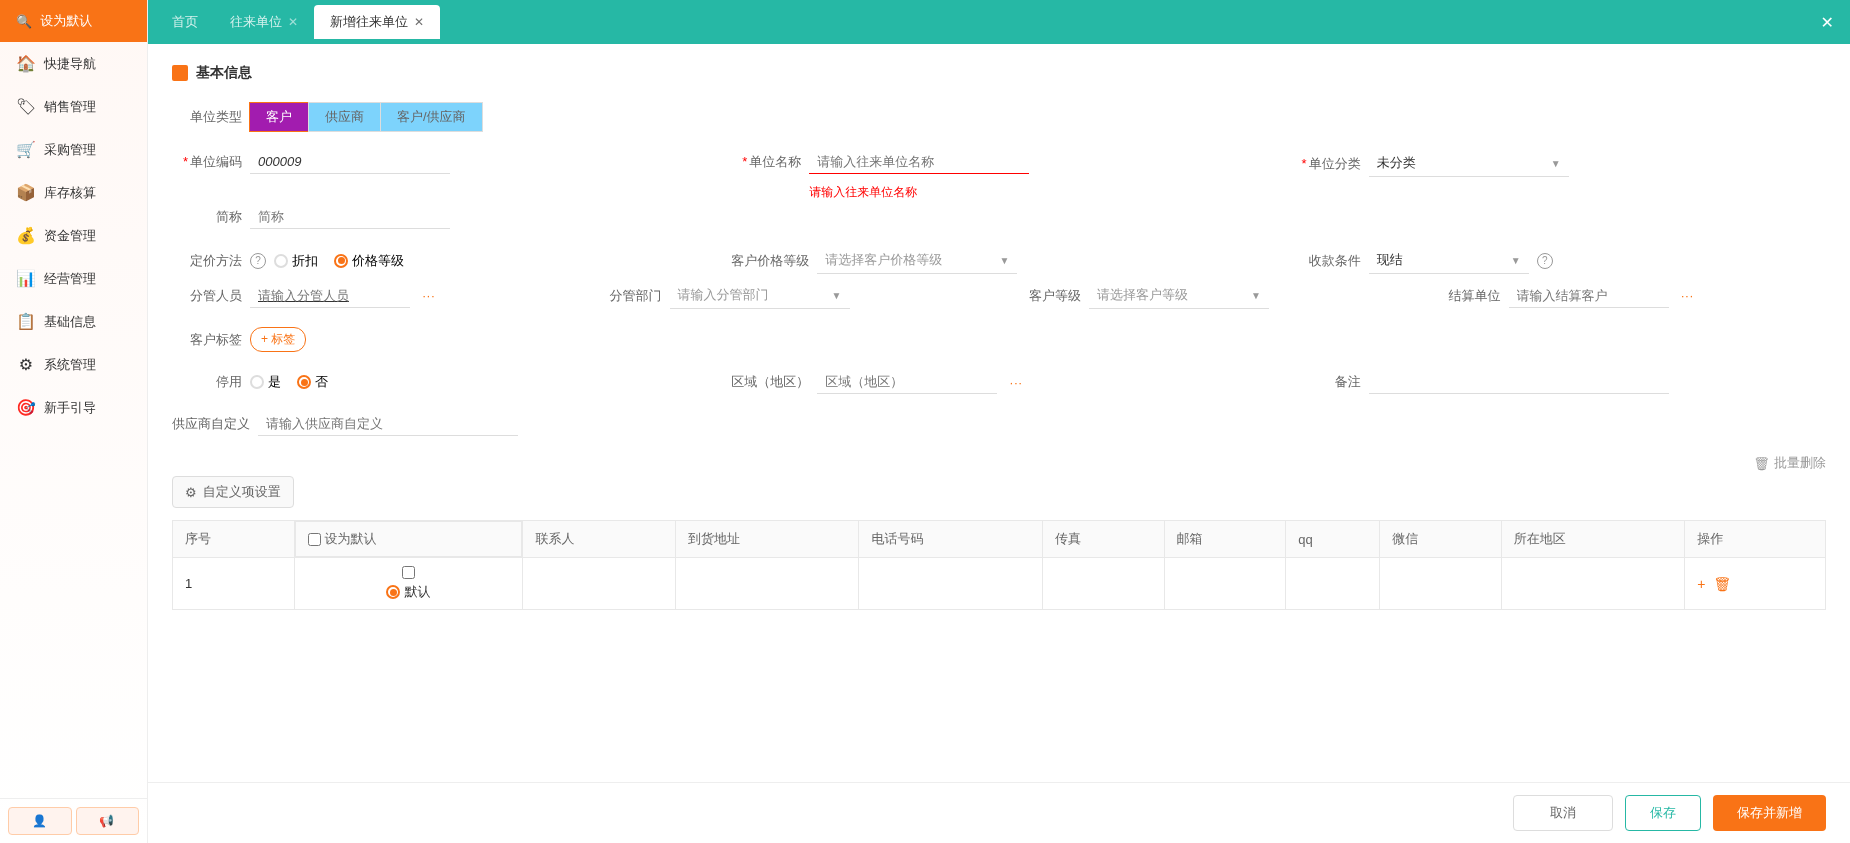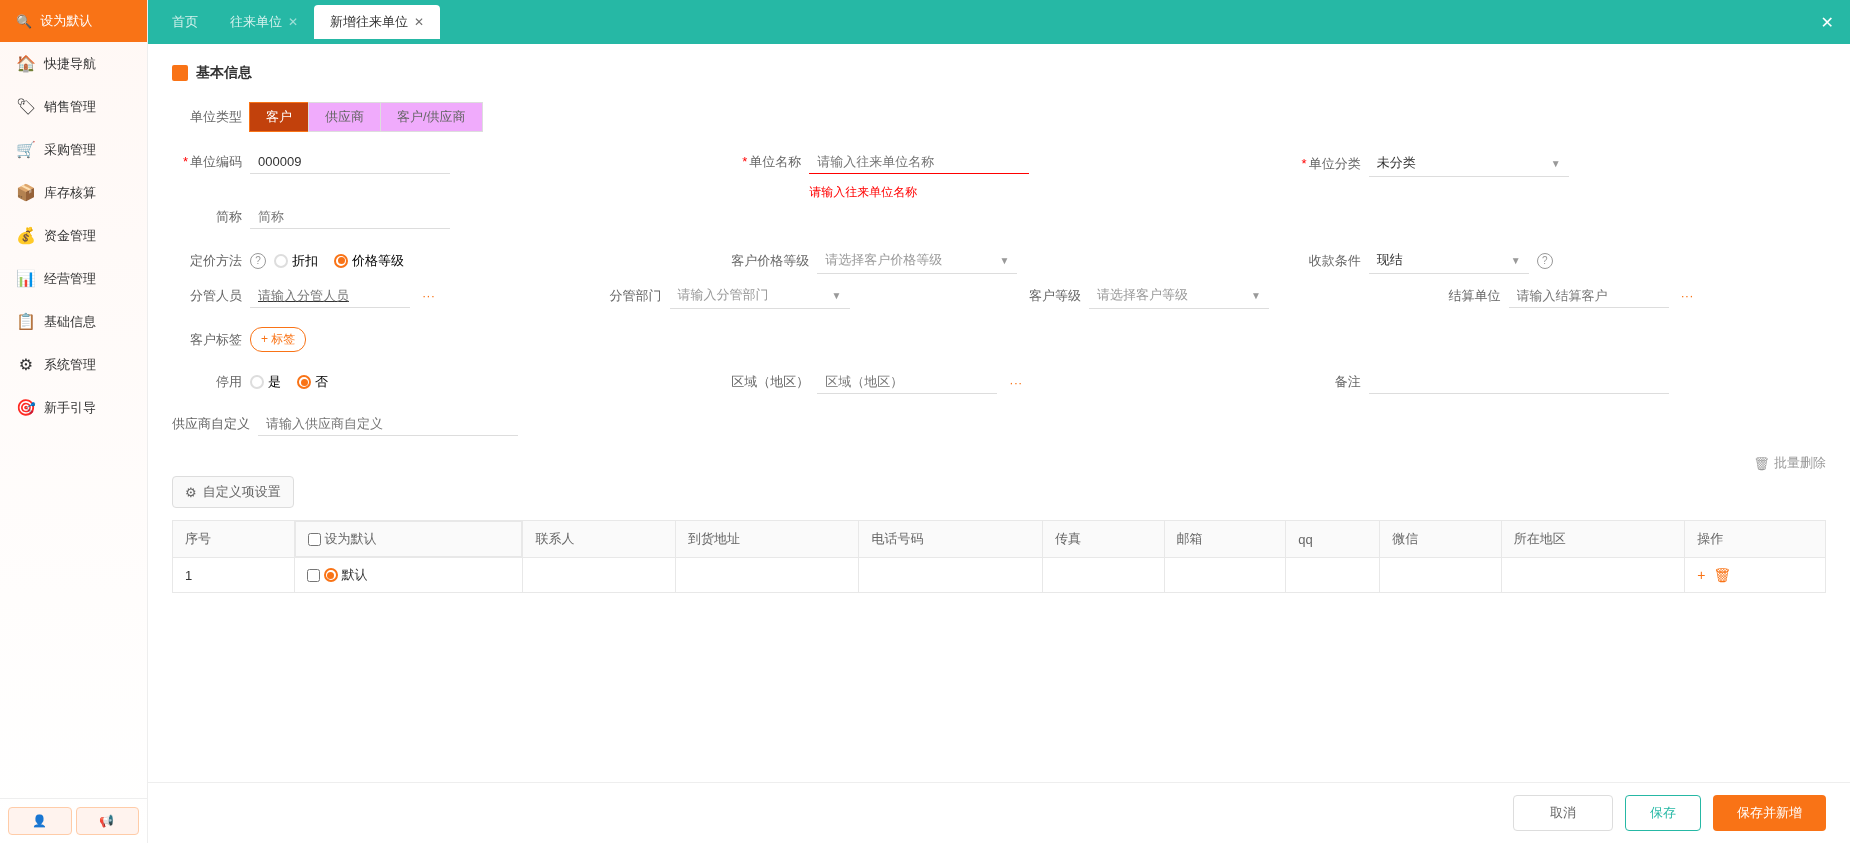--- a/index.html
+++ b/index.html
@@ -140,26 +140,26 @@
       background: transparent;
     }
     .form-input.error { border-bottom-color: red; }
     .error-text { color: red; font-size: 12px; margin-left: 78px; margin-top: 2px; }
 
     .unit-type-row { display: flex; align-items: center; margin-bottom: 18px; }
     .unit-type-label { color: #666; min-width: 70px; text-align: right; margin-right: 8px; }
     .btn-type {
       padding: 5px 16px;
       border: 1px solid #ddd;
-      background: #f0abfc;
+      background: #7dd3fc;
       cursor: pointer;
       color: #666;
       font-size: 13px;
     }
-    .btn-type.active { background: #c2410c; color: white; border-color: #f97316; }
+    .btn-type.active { background: #a21caf; color: white; border-color: #f97316; }
     .btn-type:not(:first-child) { margin-left: -1px; }
 
     
     .form-select {
       display: flex;
       align-items: center;
       border-bottom: 1px solid #ddd;
       padding: 4px 8px;
       width: 200px;
       cursor: pointer;
@@ -368,21 +368,21 @@
     <div class="unit-type-row">
       <span class="unit-type-label">单位类型</span>
       <button class="btn-type active">客户</button>
       <button class="btn-type">供应商</button>
       <button class="btn-type">客户/供应商</button>
     </div>
 
     <div style="display:flex; gap:24px; margin-bottom:4px; align-items:flex-start;">
       <div class="form-field">
         <span class="form-label required">单位编码</span>
-        <input class="form-input" type="text" value="000009" style="width: 200px;">
+        <input class="form-input" type="text" value="000009" style="width: 200px; font-style: italic;">
       </div>
       <div class="form-field" style="flex-direction:column; align-items:flex-start;">
         <div style="display:flex; align-items:center; gap:8px;">
           <span class="form-label required">单位名称</span>
           <input class="form-input error" type="text" style="width: 220px;" placeholder="请输入往来单位名称">
         </div>
         <div class="error-text">请输入往来单位名称</div>
       </div>
       <div class="form-field">
         <span class="form-label required">单位分类</span>
@@ -525,21 +525,21 @@
           <th>qq</th>
           <th>微信</th>
           <th>所在地区</th>
           <th>操作</th>
         </tr>
       </thead>
       <tbody>
         <tr>
           <td>1</td>
           <td>
-            <div style="display:flex; align-items:center; gap:4px;">
+            <div style="display:flex; align-items:center; gap:4px;flex-direction:column;">
               <input type="checkbox" style="">
               <div class="radio-item">
                 <div class="radio-circle checked"></div>
                 <span>默认</span>
               </div>
             </div>
           </td>
           <td></td>
           <td></td>
           <td></td>

